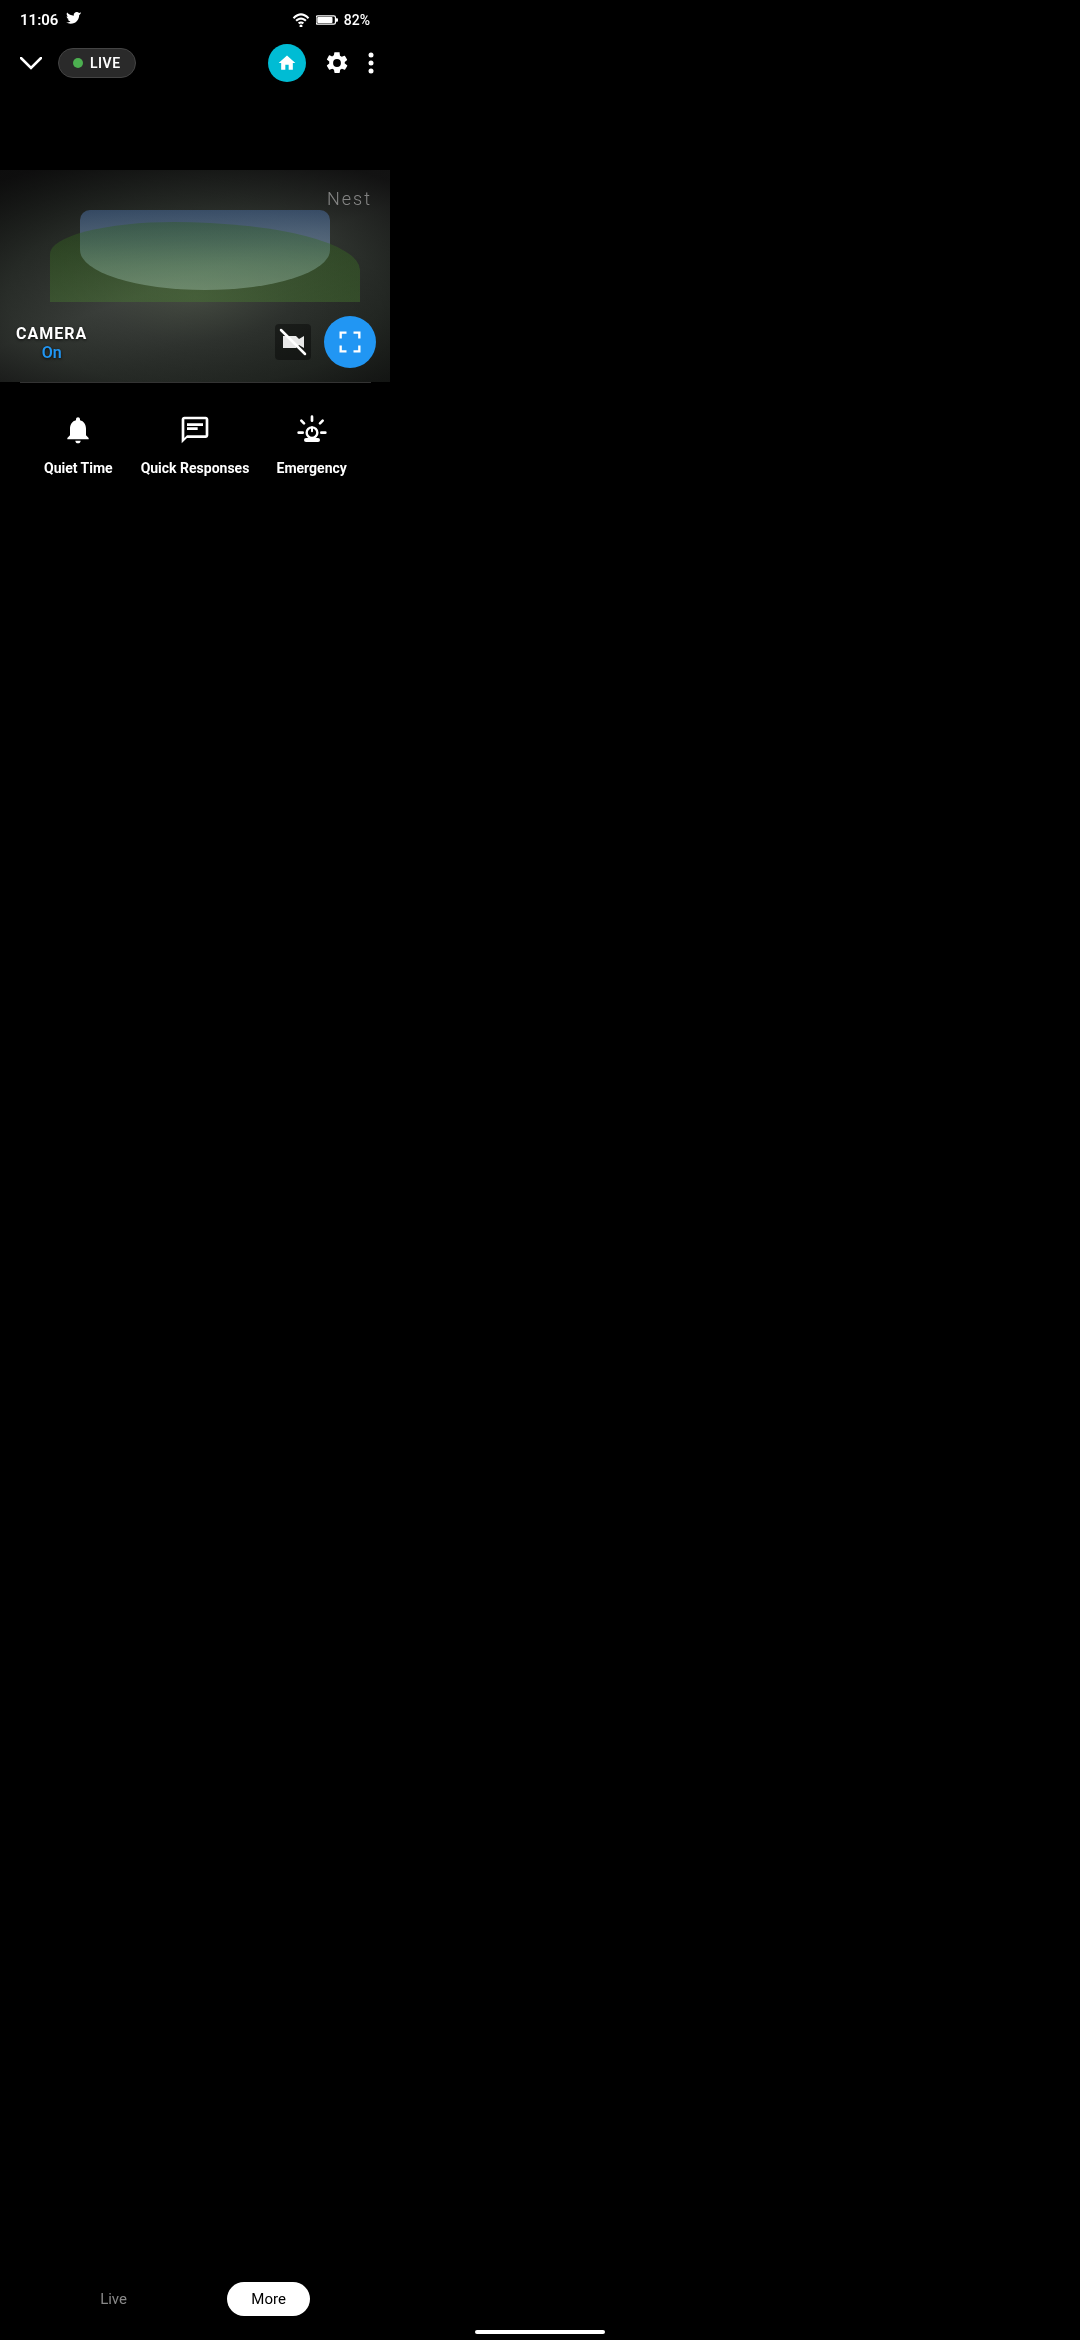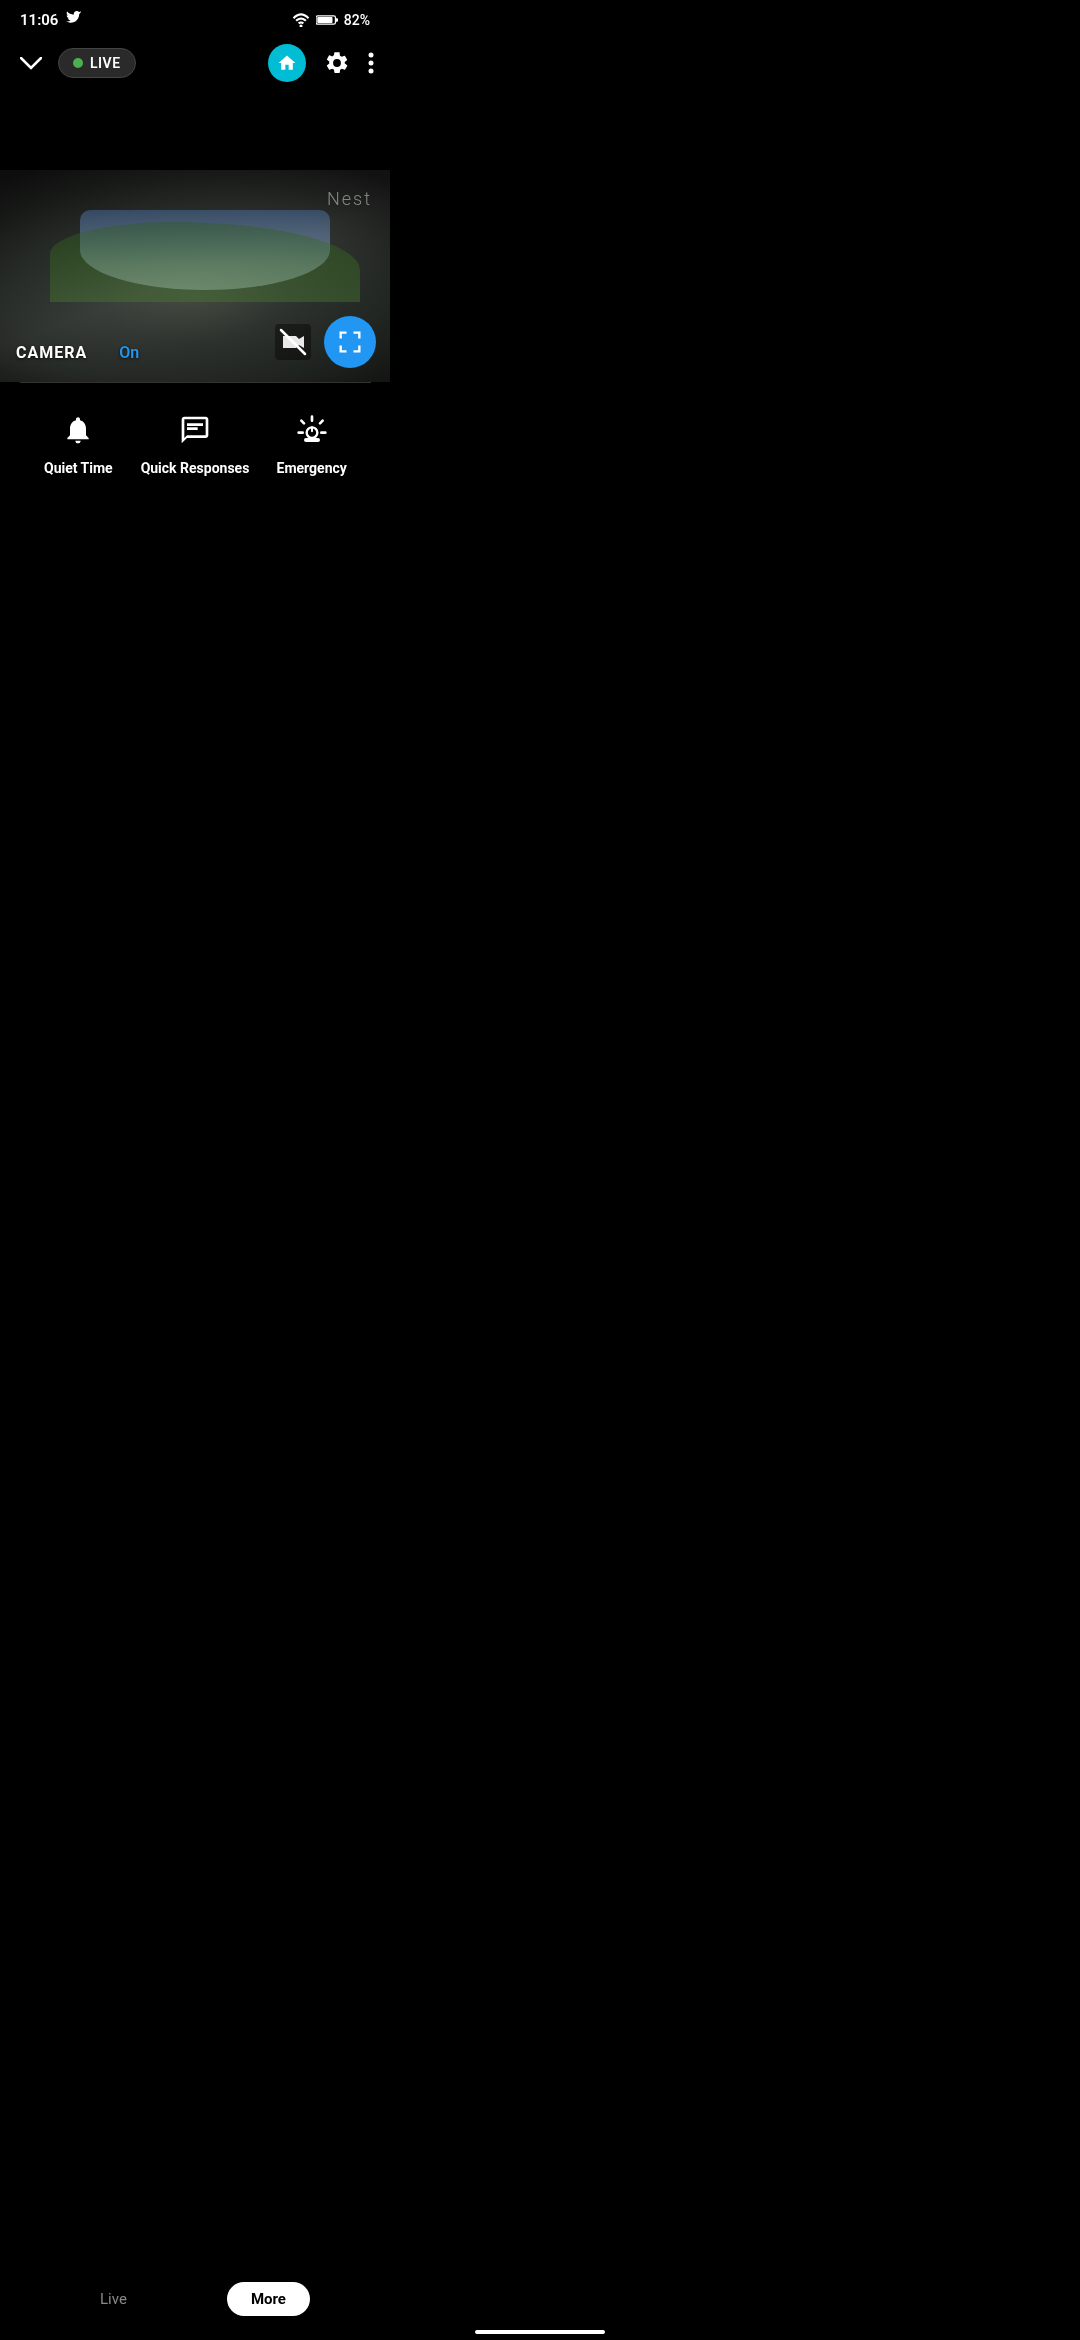--- a/index.html
+++ b/index.html
@@ -19,21 +19,21 @@
     .status-bar {
       display: flex;
       justify-content: space-between;
       align-items: center;
       padding: 10px 20px 6px 20px;
       height: 36px;
     }
 
     .status-left {
       display: flex;
-      align-items: flex-start;
+      align-items: center;
       gap: 8px;
     }
 
     .status-time {
       font-size: 15px;
       font-weight: 600;
       color: #fff;
     }
 
     .twitter-icon {
@@ -184,22 +184,21 @@
       font-size: 18px;
       font-weight: 300;
       letter-spacing: 2px;
     }
 
     .camera-label-area {
       position: absolute;
       bottom: 20px;
       left: 16px;
       display: flex;
-      flex-direction: row;
-      gap: 32px;
+      flex-direction: column;
     }
 
     .camera-label {
       font-size: 16px;
       font-weight: 700;
       color: #fff;
       letter-spacing: 1px;
       text-shadow: 0 1px 3px rgba(0,0,0,0.8);
     }
 
@@ -322,21 +321,21 @@
 
     .nav-item-more {
       background: #fff;
       color: #000;
       border-radius: 20px;
       padding: 8px 24px;
     }
 
     .nav-item-more .nav-label {
       color: #000 !important;
-      font-weight: 700;
+      font-weight: 400;
     }
 
     
     .home-indicator {
       width: 130px;
       height: 4px;
       background: #fff;
       border-radius: 2px;
       margin: 4px auto 0;
       display: block;

